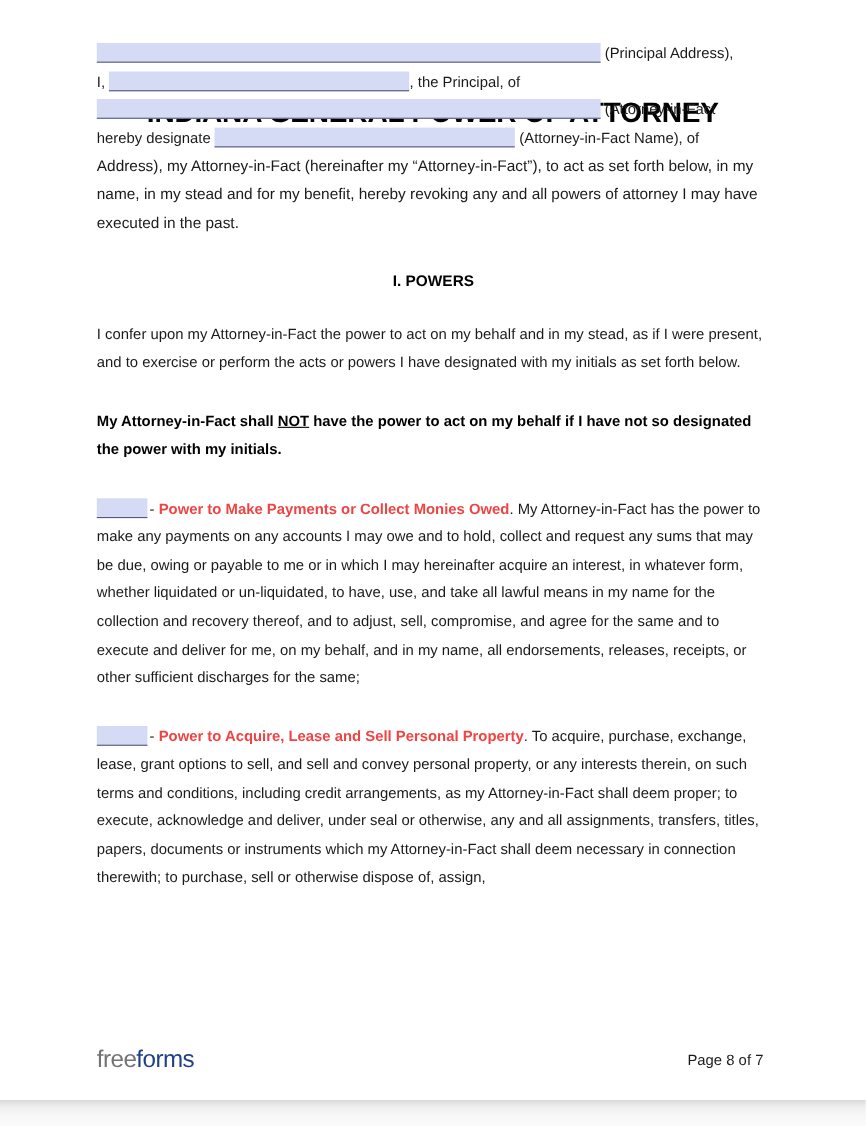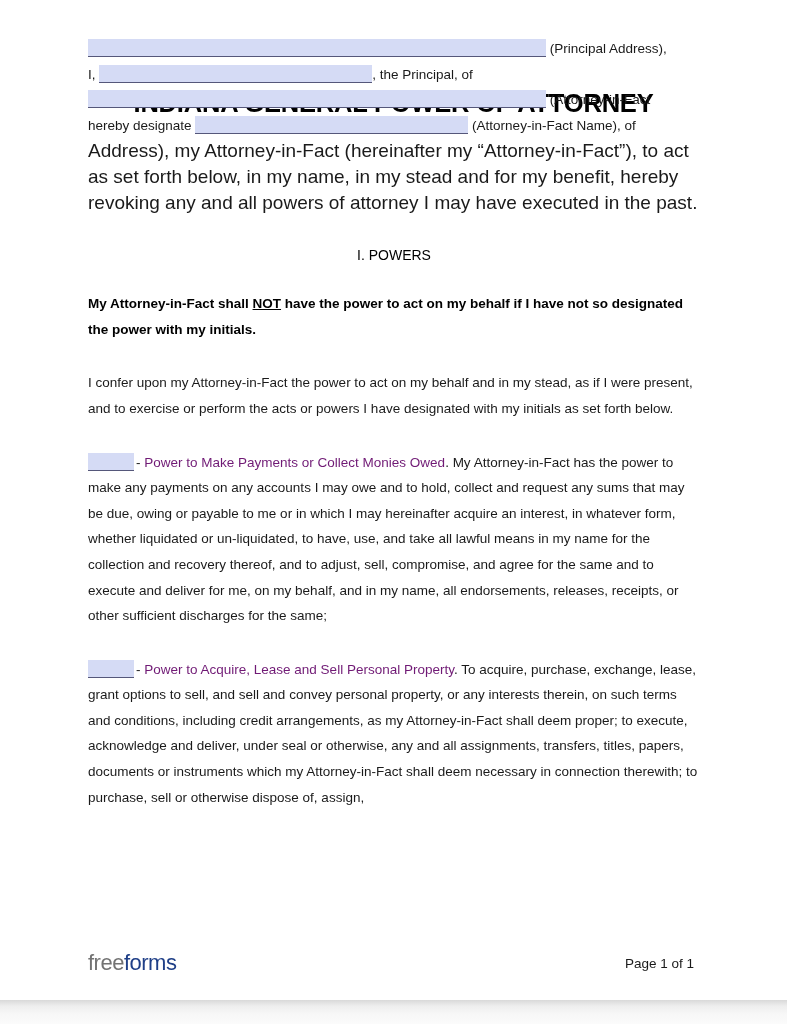--- a/index.html
+++ b/index.html
@@ -73,30 +73,30 @@
     border-bottom: 1px solid #55577a;
     vertical-align: -4px;
     height: 17px;
   }
   .field.f-principal-name { width: 273px; }
   .field.f-principal-address { width: 458px; }
   .field.f-aif-name { width: 273px; }
   .field.f-aif-address { width: 458px; }
 
   .flow {
-    font-size: 19px;
+    font-size: 14px;
     line-height: 25.6px;
     color: #1a1a1a;
     text-align: left;
   }
 
   .section-heading {
     text-align: center;
     font-size: 14px;
-    font-weight: normal;
+    font-weight: bold;
     color: #000000;
     margin: 0;
     padding-top: 32px;
     padding-bottom: 0;
   }
 
   .para {
     margin: 0;
     padding-top: 28px;
     font-size: 13.5px;
@@ -105,22 +105,22 @@
   }
 
   .para.bold {
     font-weight: bold;
     color: #000000;
   }
   .para .u {
     text-decoration: underline;
   }
   .para .pw-title {
-    font-weight: normal;
-    color: #701a75;
+    font-weight: bold;
+    color: #ef4444;
   }
 
   .initials-box {
     display: inline-block;
     width: 46px;
     height: 17px;
     background: #d5dbf5;
     border-bottom: 1px solid #55577a;
     vertical-align: -4px;
     margin-right: 2px;
@@ -175,30 +175,30 @@
       <span class="line"><span class="field f-aif-address" title="Attorney-in-Fact Address"></span> <span>(Attorney-in-Fact</span></span>
 
       <span class="line"><span>hereby designate</span>
         <span class="field f-aif-name" title="Attorney-in-Fact Name"></span> <span>(Attorney-in-Fact Name), of</span></span>
 
       <div class="flow">Address), my Attorney-in-Fact (hereinafter my “Attorney-in-Fact”), to act as set forth below, in my name, in my stead and for my benefit, hereby revoking any and all powers of attorney I may have executed in the past.</div>
     </div>
 
     <h2 class="section-heading">I. POWERS</h2>
 
+    <p class="para">I confer upon my Attorney-in-Fact the power to act on my behalf and in my stead, as if I were present, and to exercise or perform the acts or powers I have designated with my initials as set forth below.</p>
+
     <p class="para bold"><span>My Attorney-in-Fact shall </span><span class="u">NOT</span><span> have the power to act on my behalf if I have not so designated the power with my initials.</span></p>
-
-    <p class="para">I confer upon my Attorney-in-Fact the power to act on my behalf and in my stead, as if I were present, and to exercise or perform the acts or powers I have designated with my initials as set forth below.</p>
 
     <p class="para"><span class="initials-box"></span><span>- </span><span class="pw-title">Power to Make Payments or Collect Monies Owed</span><span>. My Attorney-in-Fact has the power to make any payments on any accounts I may owe and to hold, collect and request any sums that may be due, owing or payable to me or in which I may hereinafter acquire an interest, in whatever form, whether liquidated or un-liquidated, to have, use, and take all lawful means in my name for the collection and recovery thereof, and to adjust, sell, compromise, and agree for the same and to execute and deliver for me, on my behalf, and in my name, all endorsements, releases, receipts, or other sufficient discharges for the same;</span></p>
 
     <p class="para"><span class="initials-box"></span><span>- </span><span class="pw-title">Power to Acquire, Lease and Sell Personal Property</span><span>. To acquire, purchase, exchange, lease, grant options to sell, and sell and convey personal property, or any interests therein, on such terms and conditions, including credit arrangements, as my Attorney-in-Fact shall deem proper; to execute, acknowledge and deliver, under seal or otherwise, any and all assignments, transfers, titles, papers, documents or instruments which my Attorney-in-Fact shall deem necessary in connection therewith; to purchase, sell or otherwise dispose of, assign,</span></p>
 
   </div>
 
   <div class="footer">
     <div class="logo"><span class="free">free</span><span class="forms">forms</span></div>
-    <div class="page-num">Page 1 of 1</div>
+    <div class="page-num">Page 8 of 7</div>
   </div>
 
 </div>
 
 <div class="below-page"></div>
 
 </body></html>

